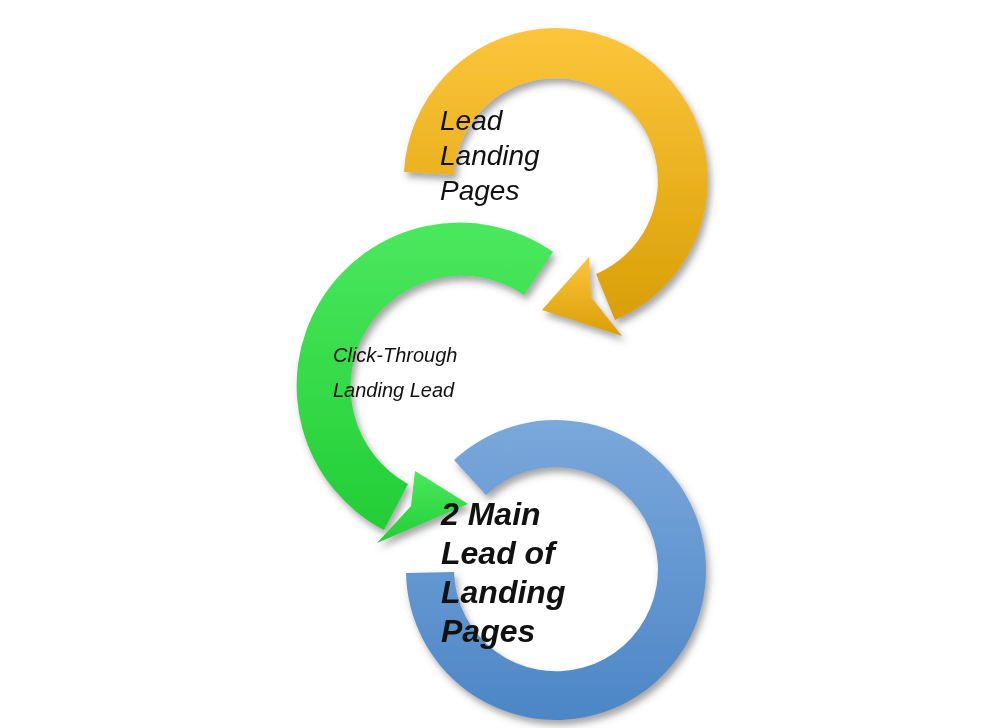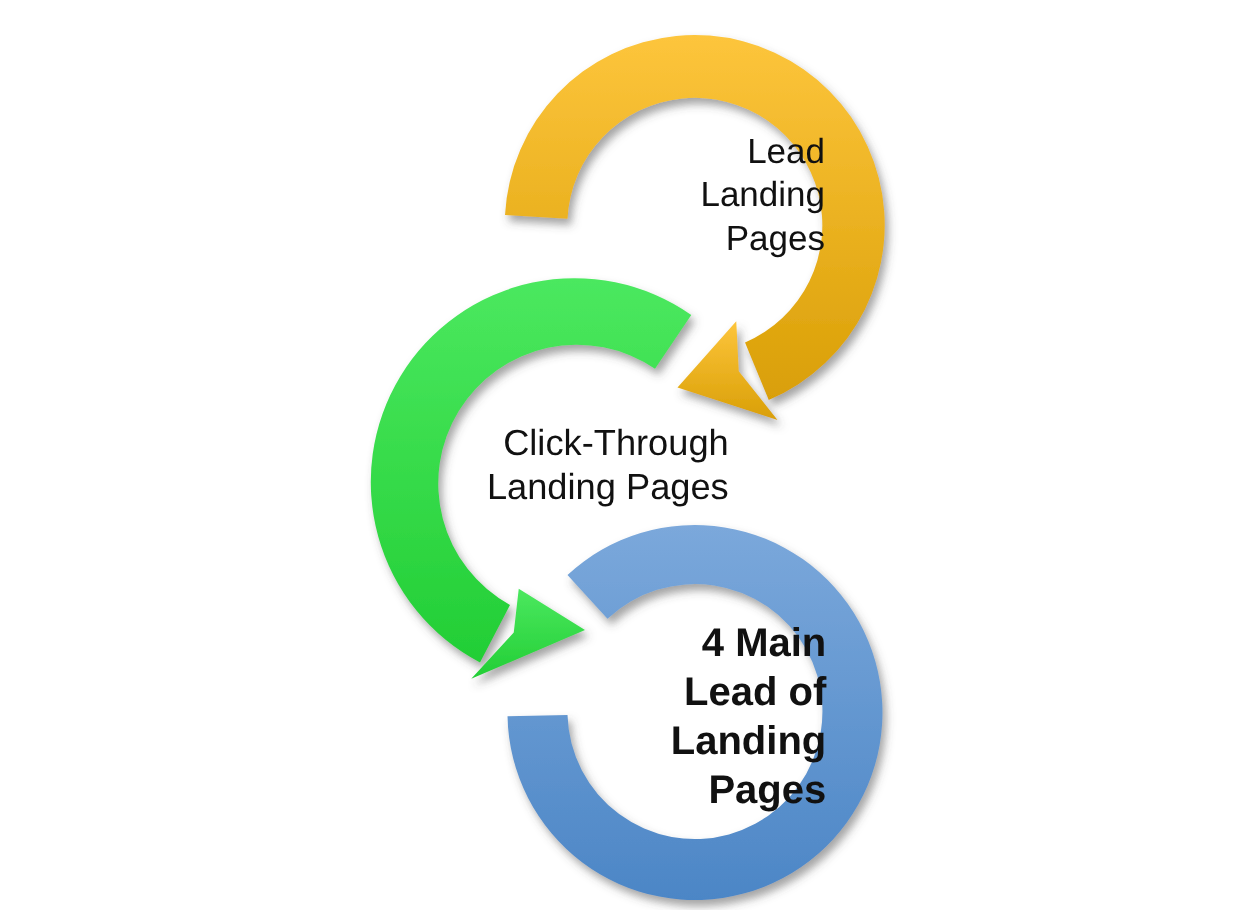--- a/index.html
+++ b/index.html
@@ -15,37 +15,38 @@
     background: #ffffff;
     overflow: hidden;
   }
   .graphic {
     position: absolute;
     left: 0;
     top: 0;
   }
   .node-label {
     position: absolute;
-    text-align: right;
+    text-align: left;
     color: #111111;
     white-space: nowrap;
+    font-style: italic;
   }
   .label-lead {
     left: 440px;
     top: 103px;
     width: 220px;
     font-size: 28px;
     line-height: 35px;
     font-weight: 400;
   }
   .label-click {
     left: 333px;
     top: 338px;
     width: 250px;
-    font-size: 29px;
+    font-size: 20px;
     line-height: 35px;
     font-weight: 400;
   }
   .label-types {
     left: 441px;
     top: 495px;
     width: 220px;
     font-size: 32px;
     line-height: 39px;
     font-weight: 700;
@@ -91,23 +92,23 @@
   </svg>
 
   <div class="node-label label-lead">
     <div>Lead</div>
     <div>Landing</div>
     <div>Pages</div>
   </div>
 
   <div class="node-label label-click">
     <div>Click-Through</div>
-    <div>Landing Pages</div>
+    <div>Landing Lead</div>
   </div>
 
   <div class="node-label label-types">
-    <div>4 Main</div>
+    <div>2 Main</div>
     <div>Lead of</div>
     <div>Landing</div>
     <div>Pages</div>
   </div>
 
 </div>
 
 </body></html>

